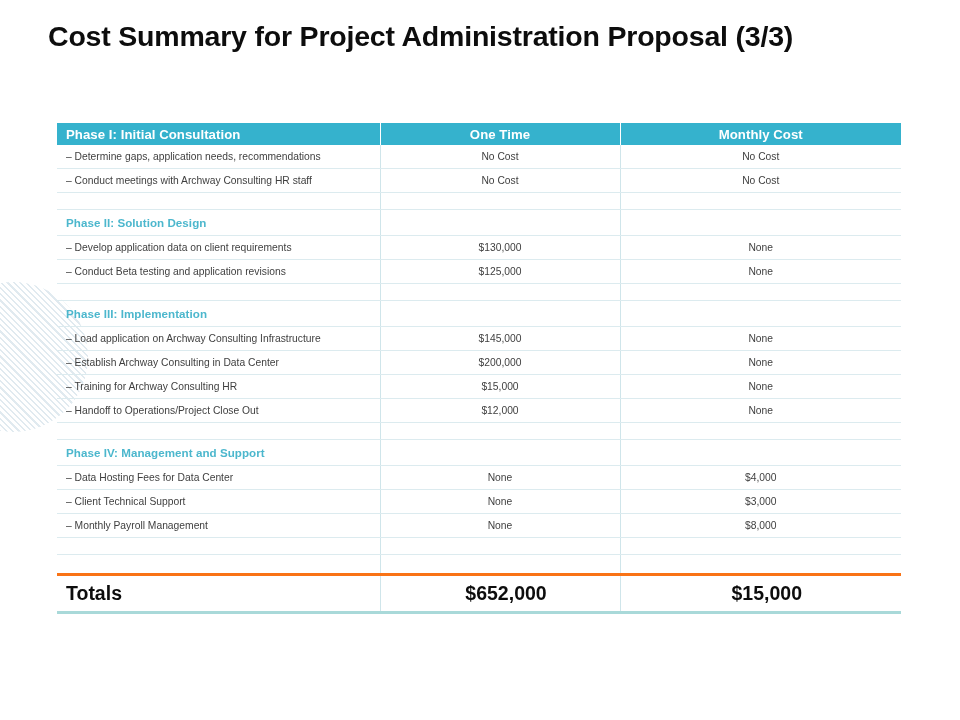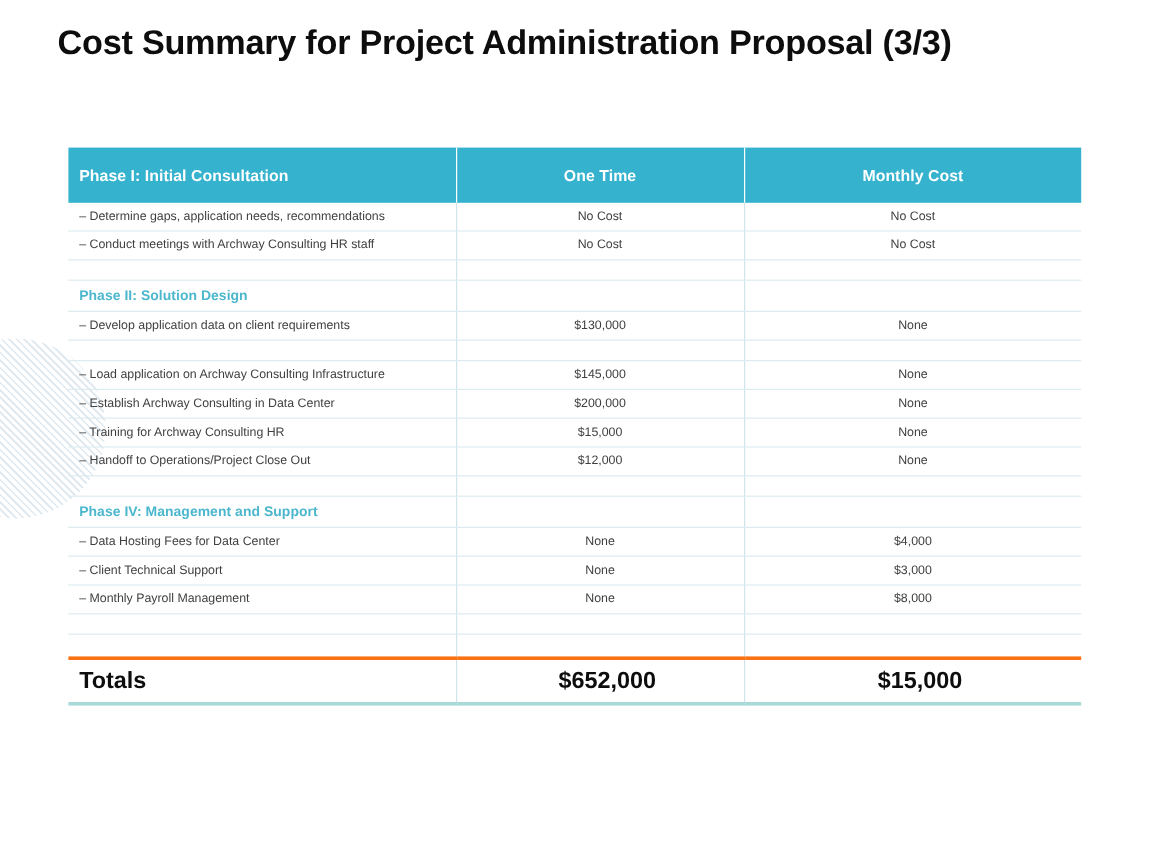--- a/index.html
+++ b/index.html
@@ -62,21 +62,21 @@
   table.cost-table col.c-desc  { width: 323px; }
   table.cost-table col.c-one   { width: 240px; }
   table.cost-table col.c-month { width: 281px; }
 
   
   tr.head-row th {
     background: #35b2cd;
     color: #ffffff;
     font-size: 13.2px;
     font-weight: bold;
-    height: 46px;
+    height: 22px;
     padding: 0 0 0 9px;
     text-align: left;
     border-right: 1px solid #ffffff;
     vertical-align: middle;
     letter-spacing: .05px;
   }
   tr.head-row th.ctr {
     text-align: center;
     padding-left: 0;
   }
@@ -169,22 +169,32 @@
         <tr>
           <td class="cell c-desc-cell phase-cell">Phase II: Solution Design</td>
           <td class="cell c-val-cell"></td>
           <td class="cell c-val-cell"></td>
         </tr>
         <tr>
           <td class="cell c-desc-cell">– Develop application data on client requirements</td>
           <td class="cell c-val-cell">$130,000</td>
           <td class="cell c-val-cell">None</td>
         </tr>
-        <tr class="spacer">
-          <td class="cell c-desc-cell"></td>
+        <tr>
+          <td class="cell c-desc-cell">– Conduct Beta testing and application  revisions</td>
+          <td class="cell c-val-cell">$125,000</td>
+          <td class="cell c-val-cell">None</td>
+        </tr>
+        <tr class="spacer">
+          <td class="cell c-desc-cell"></td>
+          <td class="cell c-val-cell"></td>
+          <td class="cell c-val-cell"></td>
+        </tr>
+        <tr>
+          <td class="cell c-desc-cell phase-cell">Phase III: Implementation</td>
           <td class="cell c-val-cell"></td>
           <td class="cell c-val-cell"></td>
         </tr>
         <tr>
           <td class="cell c-desc-cell">– Load application  on Archway Consulting Infrastructure</td>
           <td class="cell c-val-cell">$145,000</td>
           <td class="cell c-val-cell">None</td>
         </tr>
         <tr>
           <td class="cell c-desc-cell">– Establish Archway Consulting in Data Center</td>

